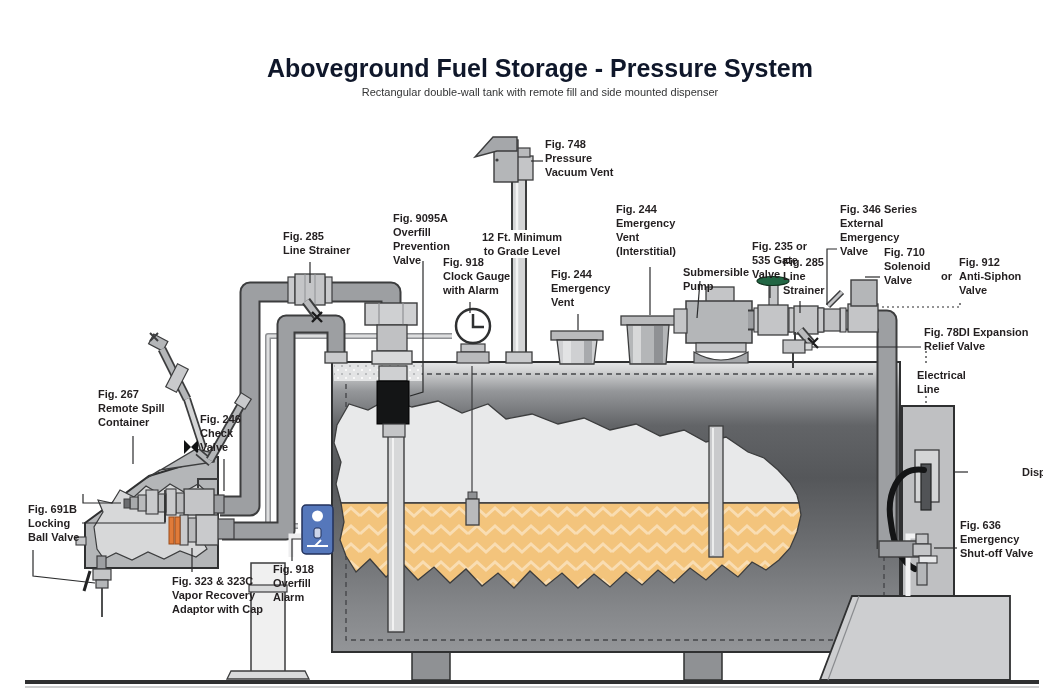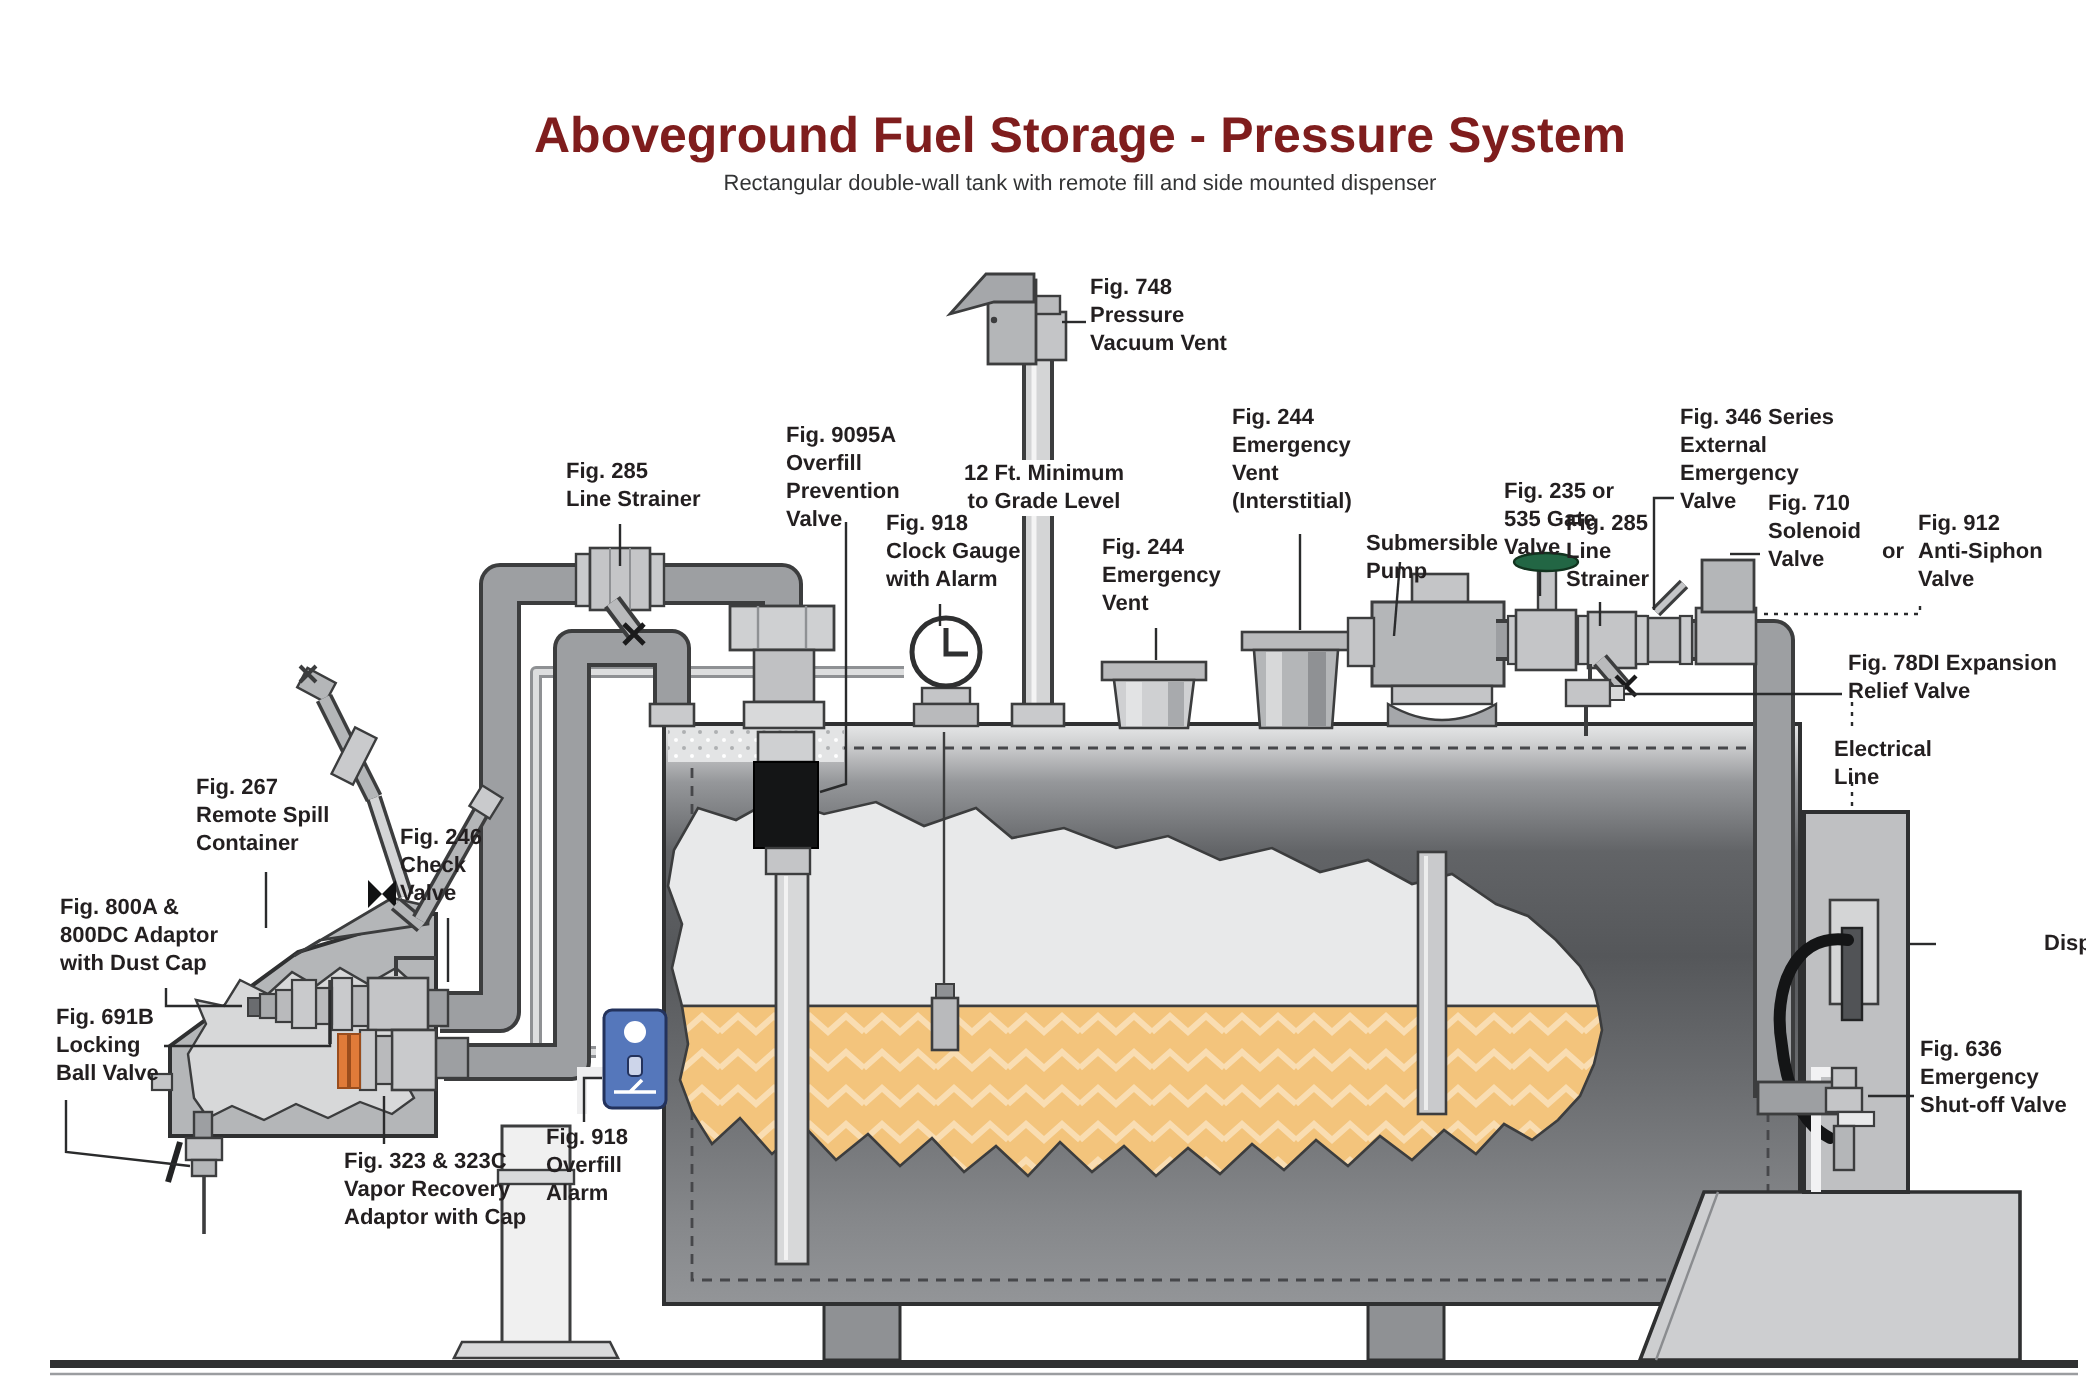--- a/index.html
+++ b/index.html
@@ -1,20 +1,20 @@
 <!DOCTYPE html>
 <html><head>
 <meta charset="utf-8">
 <style>
   html,body{margin:0;padding:0;background:#ffffff;}
   #stage{position:relative;width:1043px;height:691px;background:#ffffff;overflow:hidden;
          font-family:"Liberation Sans", sans-serif;}
   #art{position:absolute;left:0;top:0;}
   .ttl{position:absolute;left:40px;top:54px;width:1000px;text-align:center;
-       font-size:25px;font-weight:bold;color:#7f1d1d;letter-spacing:0px;}
+       font-size:25px;font-weight:bold;color:#0f172a;letter-spacing:0px;}
   .sub{position:absolute;left:40px;top:86px;width:1000px;text-align:center;
        font-size:11px;color:#333435;}
   .lbl{position:absolute;font-size:11px;line-height:14px;font-weight:bold;color:#231f20;
        white-space:pre-line;}
   .ctr{text-align:center;background:#ffffff;}
 </style>
 </head>
 <body>
 
 <div id="stage">
@@ -370,23 +370,20 @@
 <div class="lbl" style="left:1022px;top:465px;">Dispenser</div>
 <div class="lbl" style="left:960px;top:518px;">Fig. 636
 Emergency
 Shut-off Valve</div>
 <div class="lbl" style="left:98px;top:387px;">Fig. 267
 Remote Spill
 Container</div>
 <div class="lbl" style="left:200px;top:412px;">Fig. 246
 Check
 Valve</div>
-<div class="lbl" style="left:30px;top:447px;">Fig. 800A &amp;
-800DC Adaptor
-with Dust Cap</div>
 <div class="lbl" style="left:28px;top:502px;">Fig. 691B
 Locking
 Ball Valve</div>
 <div class="lbl" style="left:172px;top:574px;">Fig. 323 &amp; 323C
 Vapor Recovery
 Adaptor with Cap</div>
 <div class="lbl" style="left:273px;top:562px;">Fig. 918
 Overfill
 Alarm</div>
 

